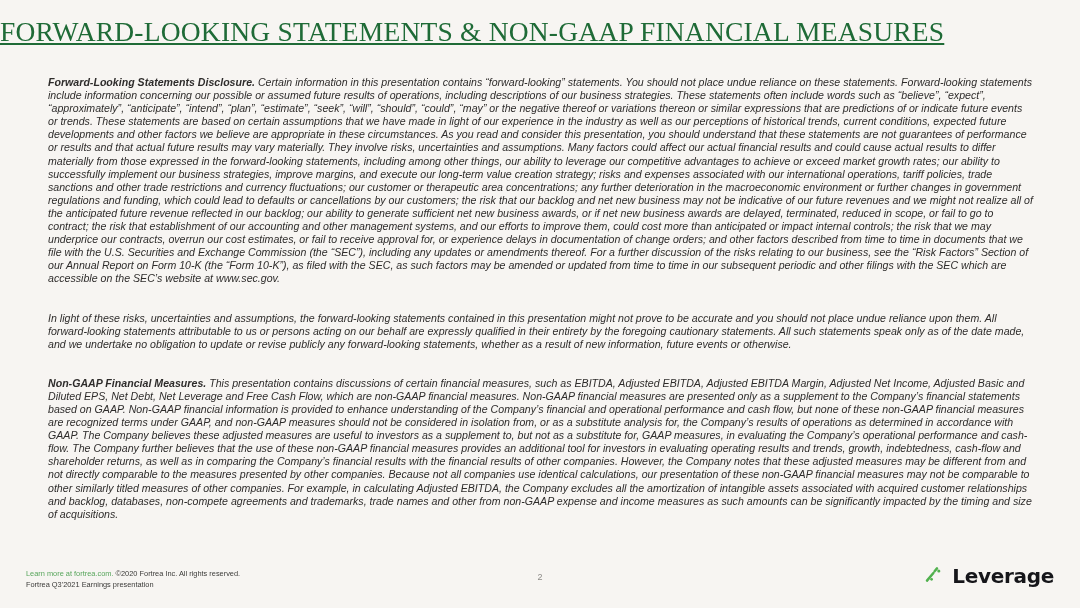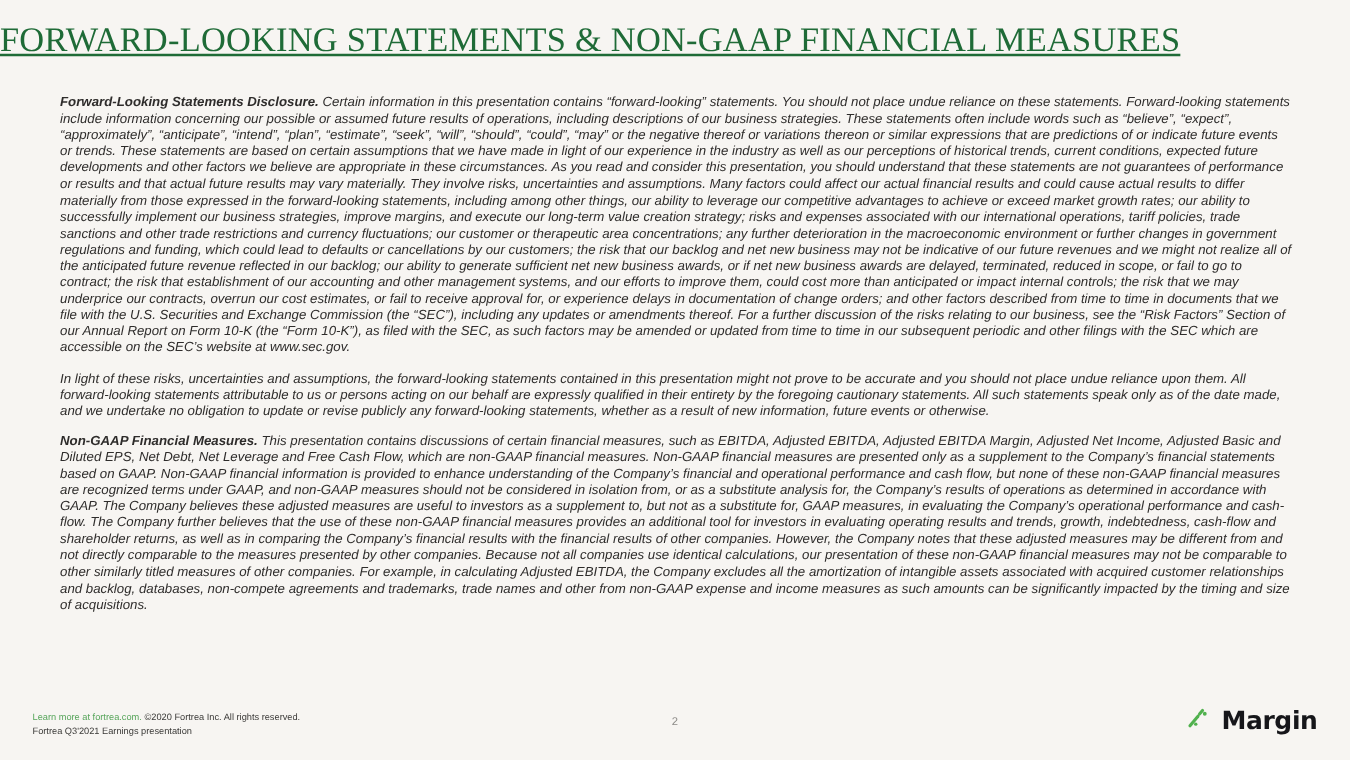--- a/index.html
+++ b/index.html
@@ -43,21 +43,21 @@
   .para {
     font-style: italic;
     font-size: 10.6px;
     line-height: 13.1px;
     color: #2e2c2b;
     text-align: left;
     margin: 0 0 0 0;
     letter-spacing: 0.01px;
   }
   .para + .para {
-    margin-top: 11px;
+    margin-top: 26px;
   }
   .lead {
     font-weight: bold;
     font-style: italic;
   }
   .footer-left {
     position: absolute;
     left: 26px;
     bottom: 18px;
     font-size: 7.4px;
@@ -127,16 +127,16 @@
     <span class="brand-mark">
       <svg width="22" height="22" viewBox="0 0 22 22" aria-hidden="true">
         <g fill="none" stroke="#51b14e" stroke-width="2.5" stroke-linecap="round">
           <line x1="5.0" y1="15.6" x2="11.4" y2="8.0"></line>
           <line x1="12.6" y1="6.2" x2="15.0" y2="3.4"></line>
         </g>
         <circle cx="16.8" cy="6.0" r="1.55" fill="#51b14e"></circle>
         <circle cx="9.6" cy="14.3" r="1.35" fill="#51b14e"></circle>
       </svg>
     </span>
-    <span class="brand-name">Margin</span>
+    <span class="brand-name">Leverage</span>
   </div>
 
 </div>
 
 </body></html>

